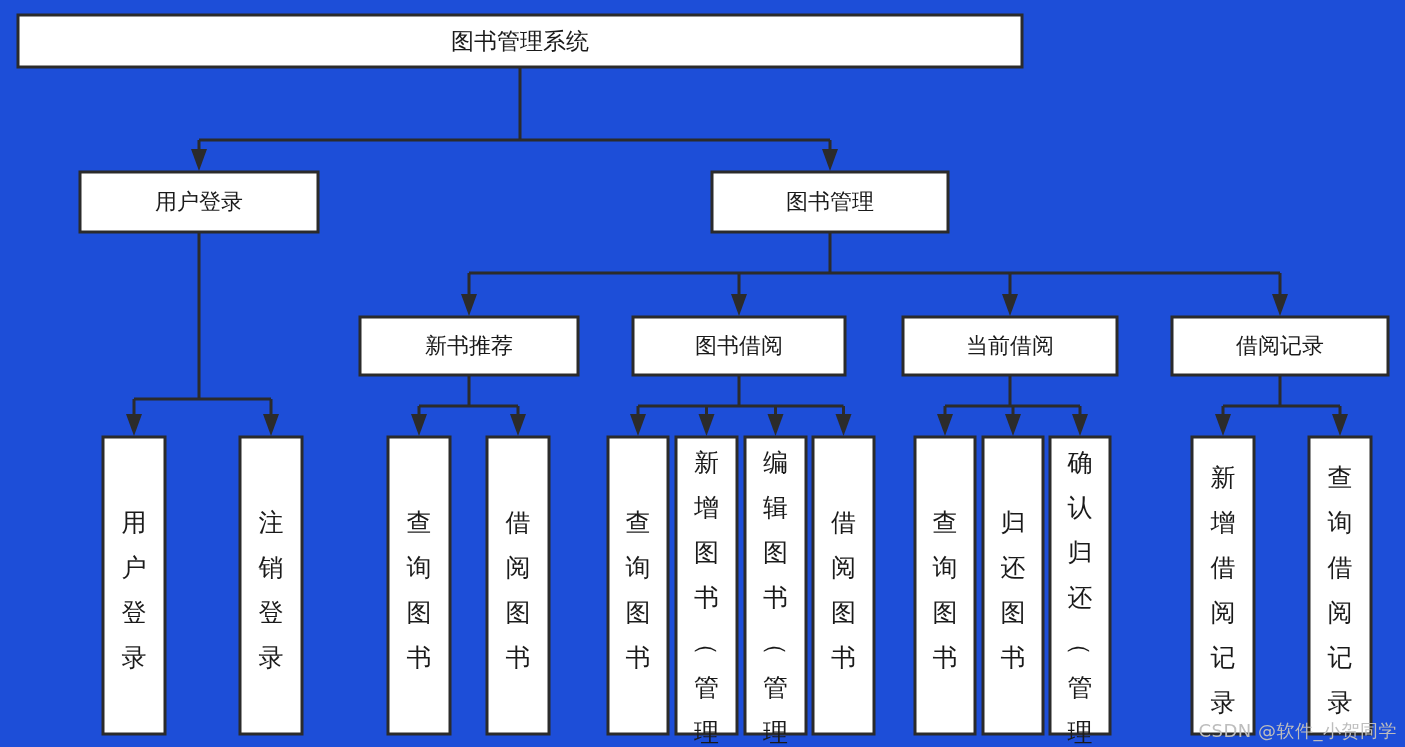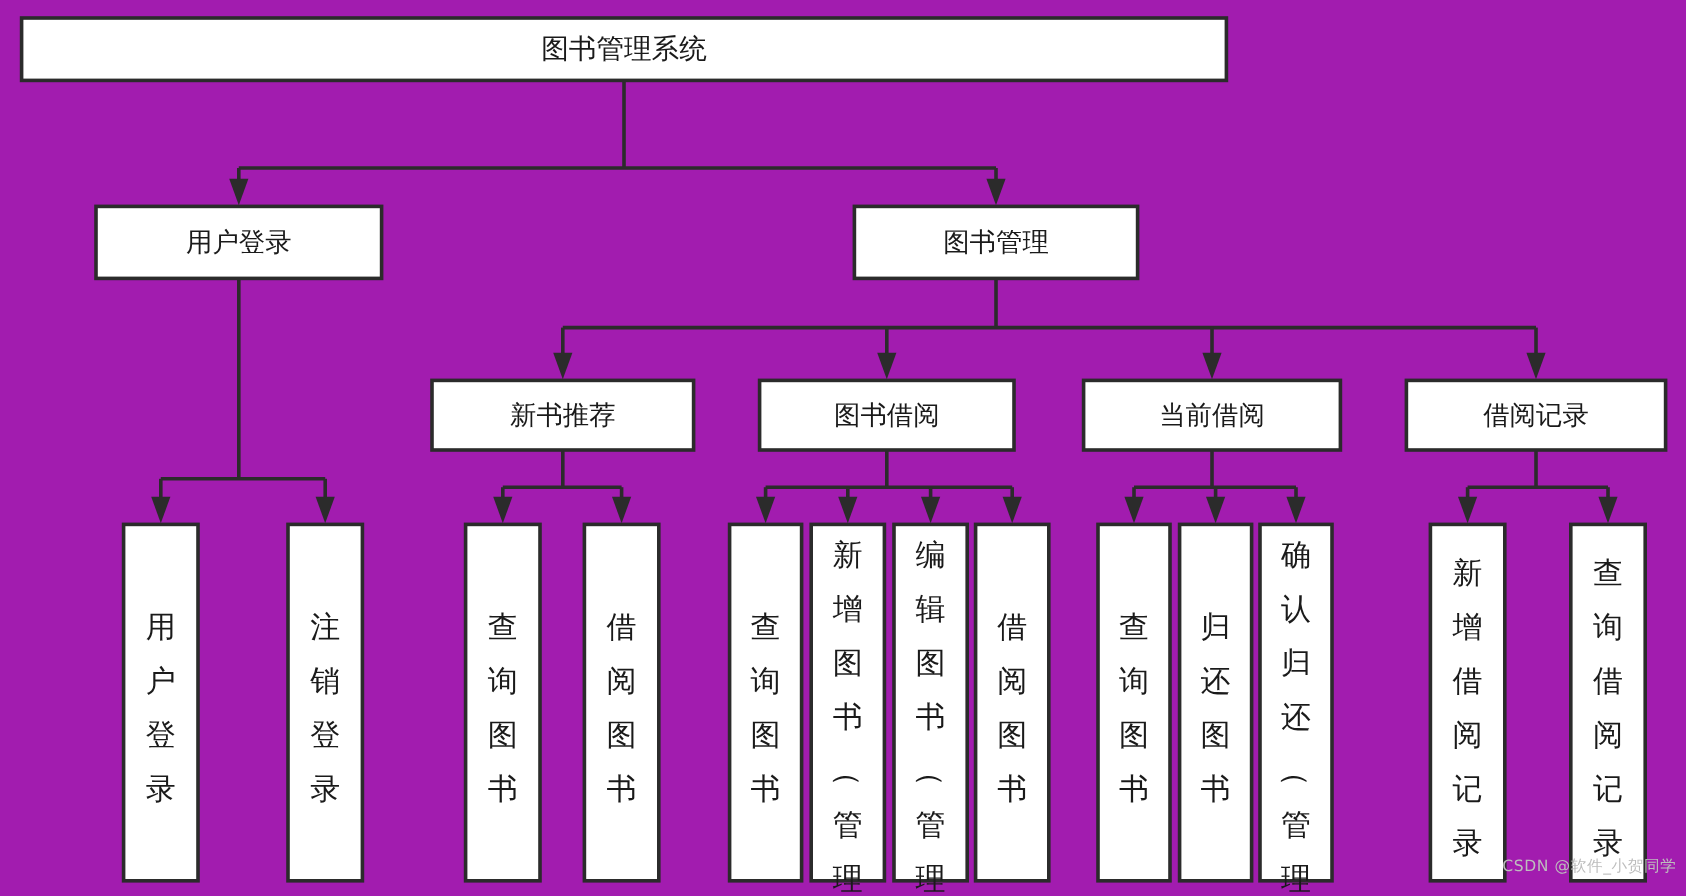--- a/index.html
+++ b/index.html
@@ -10,21 +10,21 @@
   body {
     width: 1405px;
     height: 747px;
     font-family: "DejaVu Sans", "Liberation Sans", sans-serif;
     overflow: hidden;
   }
   #diagram-root {
     position: relative;
     width: 1405px;
     height: 747px;
-    background: #a21caf;
+    background: #1d4ed8;
   }
   svg#tree-svg {
     position: absolute;
     top: 0;
     left: 0;
     width: 1405px;
     height: 747px;
     display: block;
   }
   .node-box {
@@ -53,23 +53,23 @@
   }
   .leaf-label-char {
     fill: #1a1a1a;
     font-family: "DejaVu Sans", "Liberation Sans", sans-serif;
     font-size: 25px;
     text-anchor: middle;
   }
   .watermark {
     position: absolute;
     right: 8px;
-    bottom: 16px;
+    bottom: 4px;
     color: #bdbdbd;
-    font-size: 13px;
+    font-size: 18px;
     font-family: "DejaVu Sans", "Liberation Sans", sans-serif;
     letter-spacing: 0.5px;
     white-space: nowrap;
     user-select: none;
   }
 </style>
 </head>
 <body>
 
 <div id="diagram-root">

